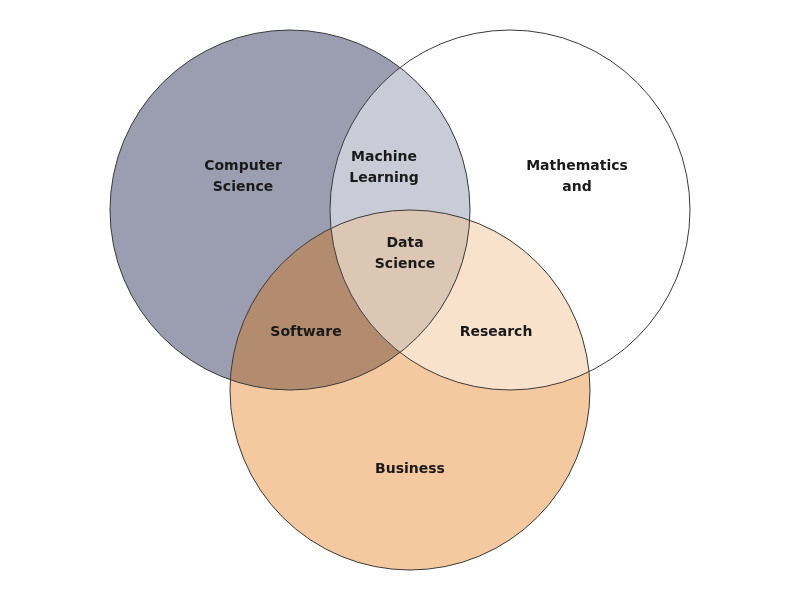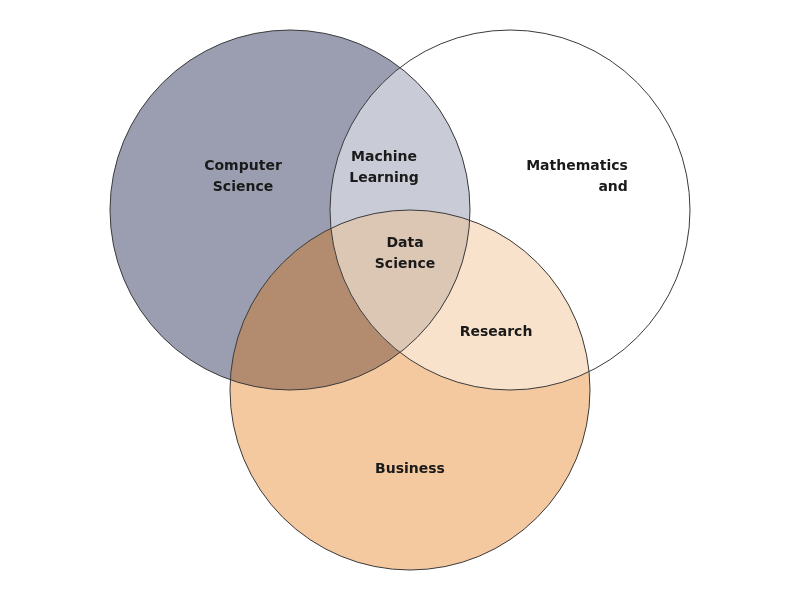--- a/index.html
+++ b/index.html
@@ -48,36 +48,37 @@
   <circle cx="290" cy="210" r="180" fill="none" stroke="#3a3a3a" stroke-width="1"></circle>
   <circle cx="510" cy="210" r="180" fill="none" stroke="#3a3a3a" stroke-width="1"></circle>
   <circle cx="410" cy="390" r="180" fill="none" stroke="#3a3a3a" stroke-width="1"></circle>
 </svg>
 
 <div class="lbl" style="left:243px; top:176px;">
   <div>Computer</div>
   <div>Science</div>
 </div>
 
-<div class="lbl" style="left:577px; top:176px;text-align:right;">
+<div class="lbl" style="left:577px; top:176px;">
   <div>Mathematics</div>
   <div>and</div>
 </div>
 
 <div class="lbl" style="left:384px; top:167px;">
   <div>Machine</div>
   <div>Learning</div>
 </div>
 
 <div class="lbl" style="left:405px; top:253px;">
   <div>Data</div>
   <div>Science</div>
 </div>
 
 <div class="lbl" style="left:306px; top:331px;">
+  <div>Software</div>
 </div>
 
 <div class="lbl" style="left:496px; top:331px;">
   <div>Research</div>
 </div>
 
 <div class="lbl" style="left:410px; top:468px;">
   <div>Business</div>
 </div>
 

